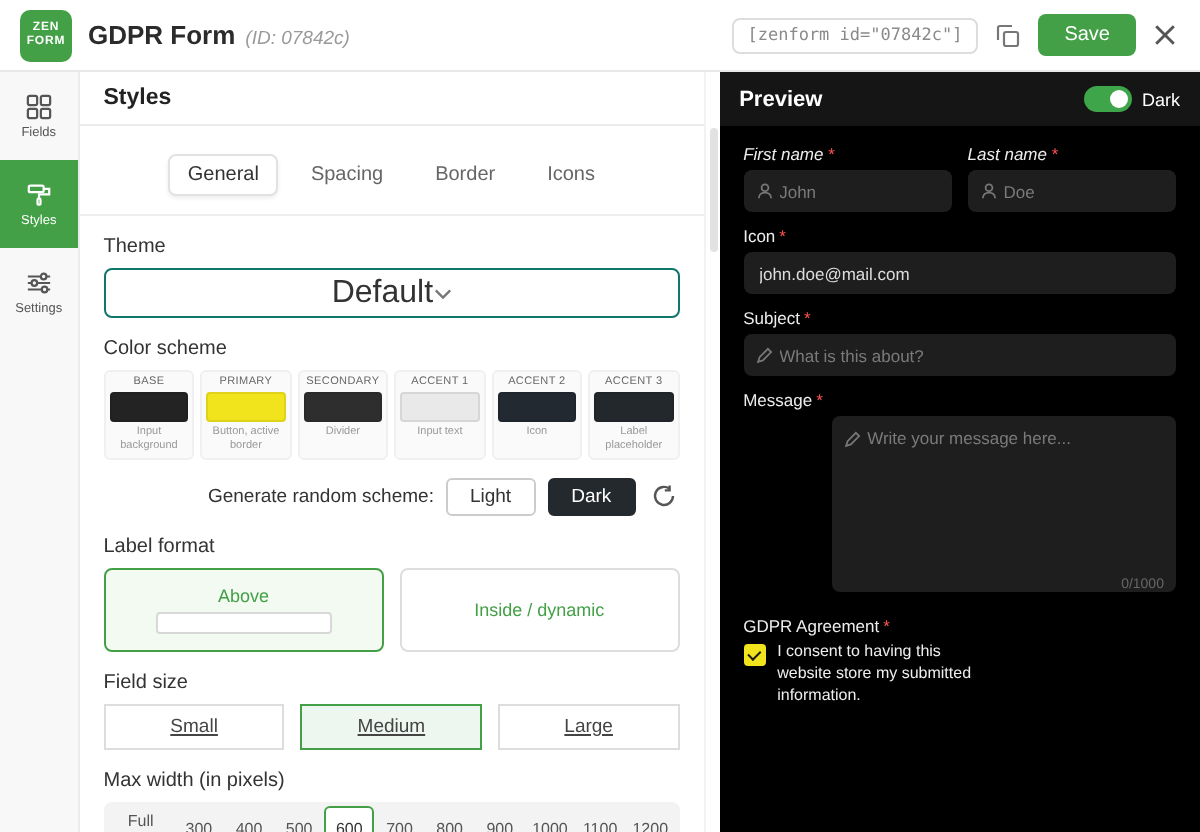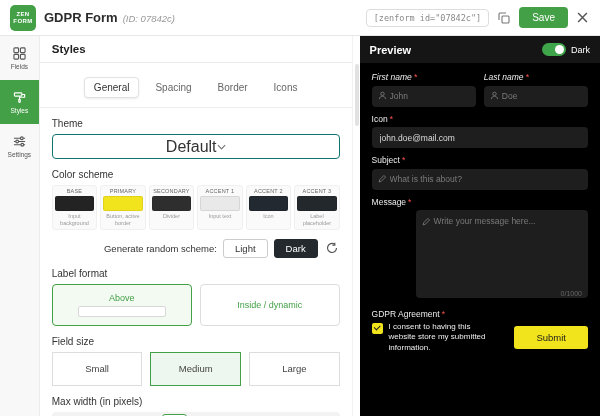--- a/index.html
+++ b/index.html
@@ -46,21 +46,21 @@
   .gen-label { font-size:9.5px; color:#333; }
   .pill-btn { font-size:9.5px; font-family:inherit; padding:3px 11px; border:1px solid #ccc; border-radius:3px; background:#fff; color:#333; cursor:pointer; }
   .pill-btn.dark { background:#24292d; border-color:#24292d; color:#fff; }
 
   .lf-row { display:flex; gap:8px; }
   .lf-opt { flex:1; border:1px solid #ddd; border-radius:4px; display:flex; flex-direction:column; align-items:center; justify-content:center; gap:3px; height:42px; cursor:pointer; font-size:9px; color:#43a047; }
   .lf-opt.selected { border:1.5px solid #43a047; background:#f2faf2; }
   .mini-input { width:64%; height:11px; background:#fff; border:1px solid #d8d8d8; border-radius:2px; }
 
   .seg-row { display:flex; gap:8px; }
-  .seg { flex:1; height:34px; border:1px solid #ddd; border-radius:0; display:flex; align-items:center; justify-content:center; font-size:9.5px; color:#444; background:#fff; cursor:pointer; }
+  .seg { flex:1; height:23px; border:1px solid #ddd; border-radius:0; display:flex; align-items:center; justify-content:center; font-size:9.5px; color:#444; background:#fff; cursor:pointer;text-decoration:underline; }
   .seg.selected { border:1.5px solid #43a047; background:#eef7ef; }
 
   .mw-strip { display:flex; background:#f3f3f3; border-radius:4px; padding:2px; }
   .mw-cell { flex:1; min-height:24px; display:flex; align-items:center; justify-content:center; font-size:8px; color:#555; text-align:center; line-height:1.15; cursor:pointer; border:1.5px solid transparent; border-radius:3px; }
   .mw-cell.full { flex:1.35; }
   .mw-cell.selected { background:#fff; border-color:#43a047; color:#333; }
 
   .gutter { width:8px; background:#fff; border-left:1px solid #f2f2f2; position:relative; }
   .gutter-thumb { position:absolute; top:28px; left:2px; width:4px; height:62px; background:#e2e2e2; border-radius:2px; }
 
@@ -314,19 +314,18 @@
               <path d="M1.2 8.8l.8-2.6 4.6-4.6 1.8 1.8-4.6 4.6-2.6.8z"></path>
             </svg>
           <textarea class="ptext" placeholder="Write your message here..." style=""></textarea>
           <span class="counter">0/1000</span>
         </div>
 
         <div class="plabel"><span>GDPR Agreement</span><span class="req">*</span></div>
         <div class="gdpr-row">
           <div class="checkbox"></div>
           <div class="consent">I consent to having this website store my submitted information.</div>
-          <button class="submit-btn">Submit</button>
         </div>
       </div>
     </div>
 
   </div>
 </div>
 
 </body></html>

